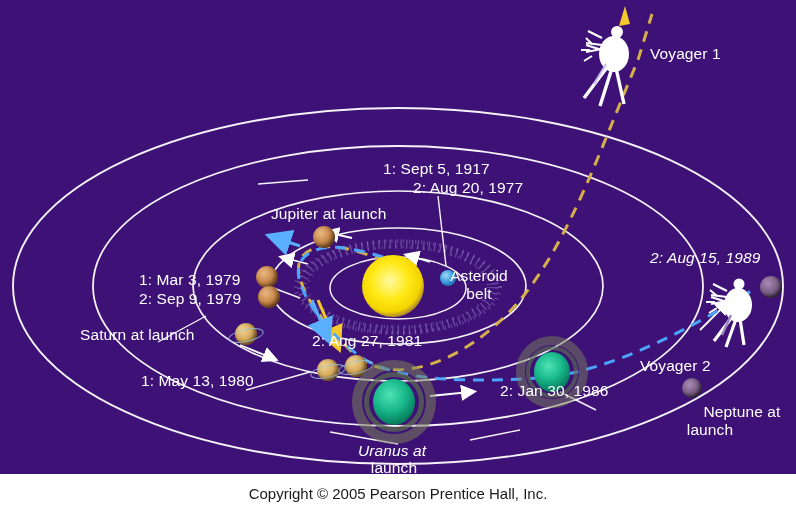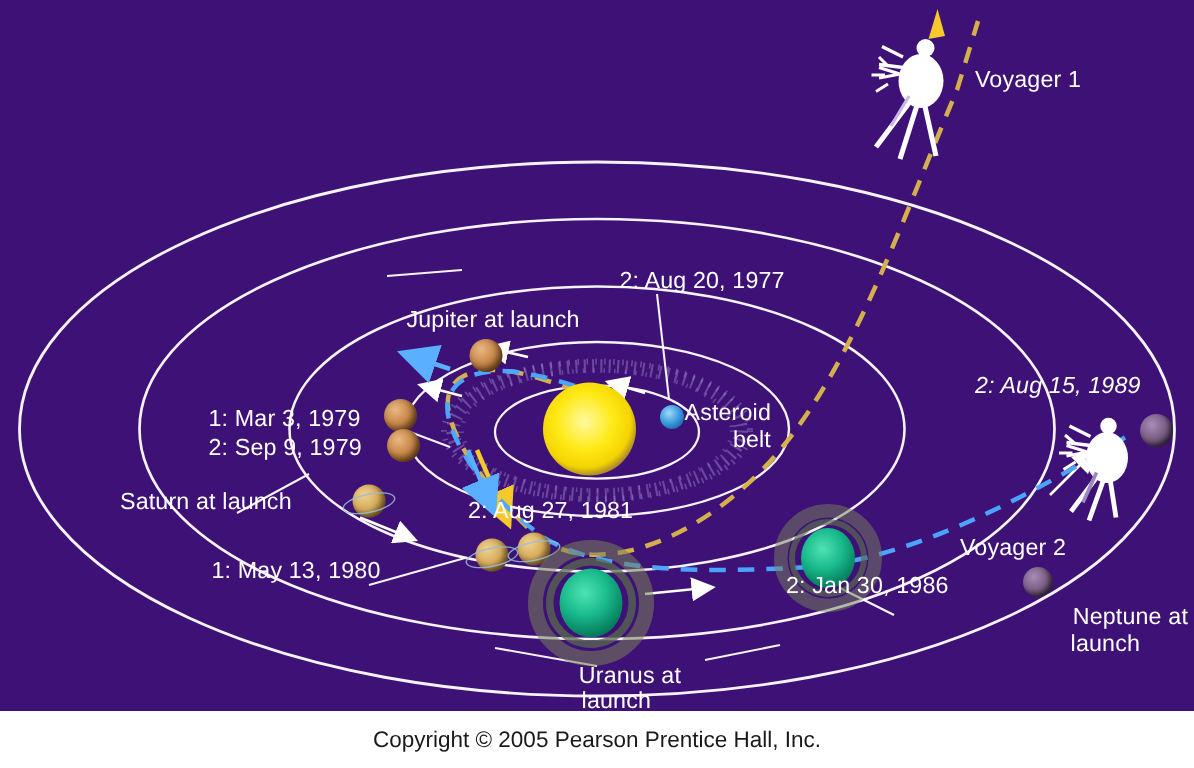--- a/index.html
+++ b/index.html
@@ -20,21 +20,21 @@
 
   
   .lbl{
     position:absolute;
     color:#ffffff;
     font-size:15.5px;
     line-height:19px;
     white-space:nowrap;
     letter-spacing:0.1px;
   }
-  .lbl.ctr{text-align:right;white-space:normal;}
+  .lbl.ctr{text-align:center;white-space:normal;}
 
   
   #copyright{
     position:absolute;left:0;top:474px;width:796px;height:38px;
     background:#ffffff;color:#1a1a1a;
     font-size:15px;
     display:flex;align-items:center;justify-content:center;
   }
 
   
@@ -199,35 +199,36 @@
       <div class="ring" style="left:10px;top:10px;width:52px;height:52px;border:4px solid rgba(90,105,80,.7);box-sizing:border-box;"></div>
       <div class="planet ura" style="left:18px;top:16px;width:36px;height:40px;"></div>
     </div>
 
     <div class="planet nep" style="left:760px;top:276px;width:22px;height:22px;"></div>
     <div class="planet nep" style="left:682px;top:378px;width:20px;height:20px;"></div>
 
     <div class="lbl" style="left:650px;top:44px;">Voyager 1</div>
     <div class="lbl" style="left:640px;top:356px;">Voyager 2</div>
 
+    <div class="lbl" style="left:383px;top:159px;">1: Sept 5, 1917</div>
     <div class="lbl" style="left:385px;top:178px;margin-left:28px;">2: Aug 20, 1977</div>
 
     <div class="lbl" style="left:271px;top:204px;">Jupiter at launch</div>
 
     <div class="lbl" style="left:139px;top:270px;">1: Mar 3, 1979</div>
     <div class="lbl" style="left:139px;top:289px;">2: Sep 9, 1979</div>
 
     <div class="lbl" style="left:80px;top:325px;">Saturn at launch</div>
     <div class="lbl" style="left:141px;top:371px;">1: May 13, 1980</div>
     <div class="lbl" style="left:312px;top:331px;">2: Aug 27, 1981</div>
 
-    <div class="lbl ctr" style="left:374px;top:441px;width:80px;">Uranus at</div>
+    <div class="lbl ctr" style="left:352px;top:441px;width:80px;font-style:italic;">Uranus at</div>
     <div class="lbl ctr" style="left:354px;top:458px;width:80px;">launch</div>
 
-    <div class="lbl" style="left:524px;top:381px;">2: Jan 30, 1986</div>
+    <div class="lbl" style="left:500px;top:381px;">2: Jan 30, 1986</div>
     <div class="lbl" style="left:650px;top:248px;font-style:italic;">2: Aug 15, 1989</div>
 
     <div class="lbl ctr" style="left:692px;top:402px;width:100px;">Neptune at</div>
     <div class="lbl ctr" style="left:660px;top:420px;width:100px;">launch</div>
 
     <div class="lbl ctr" style="left:444px;top:266px;width:70px;">Asteroid</div>
     <div class="lbl ctr" style="left:444px;top:284px;width:70px;">belt</div>
 
   </div>
 

